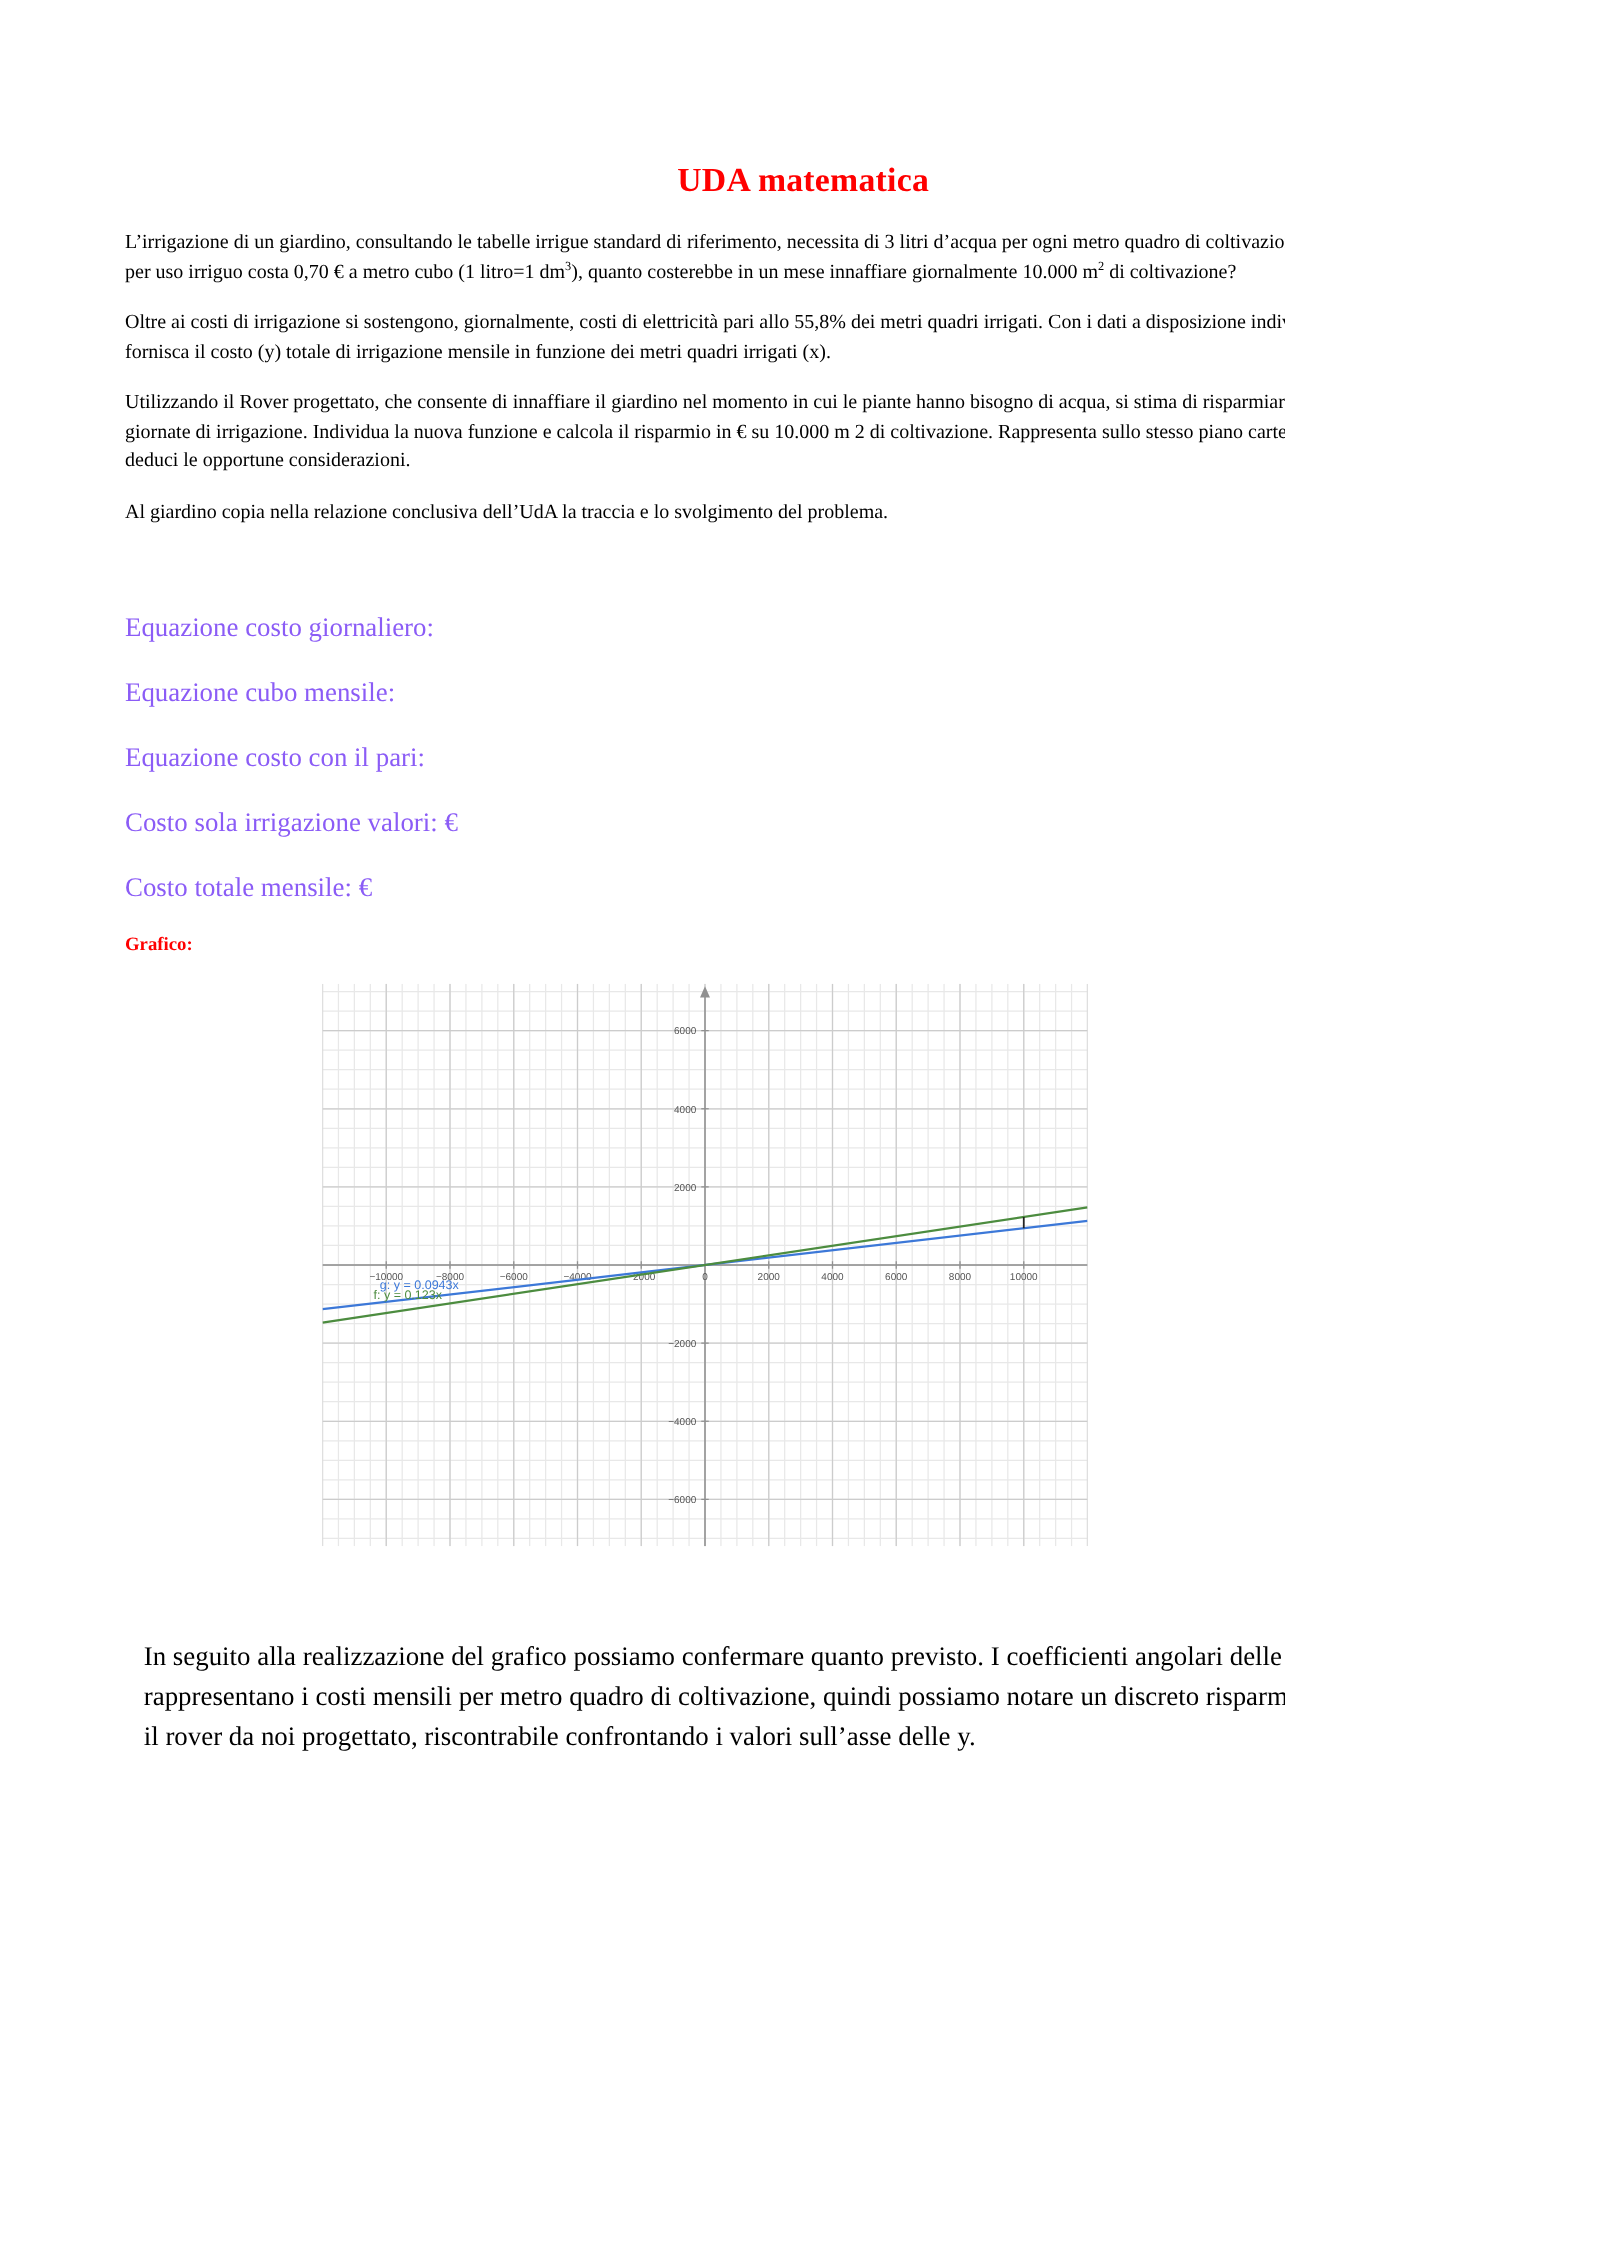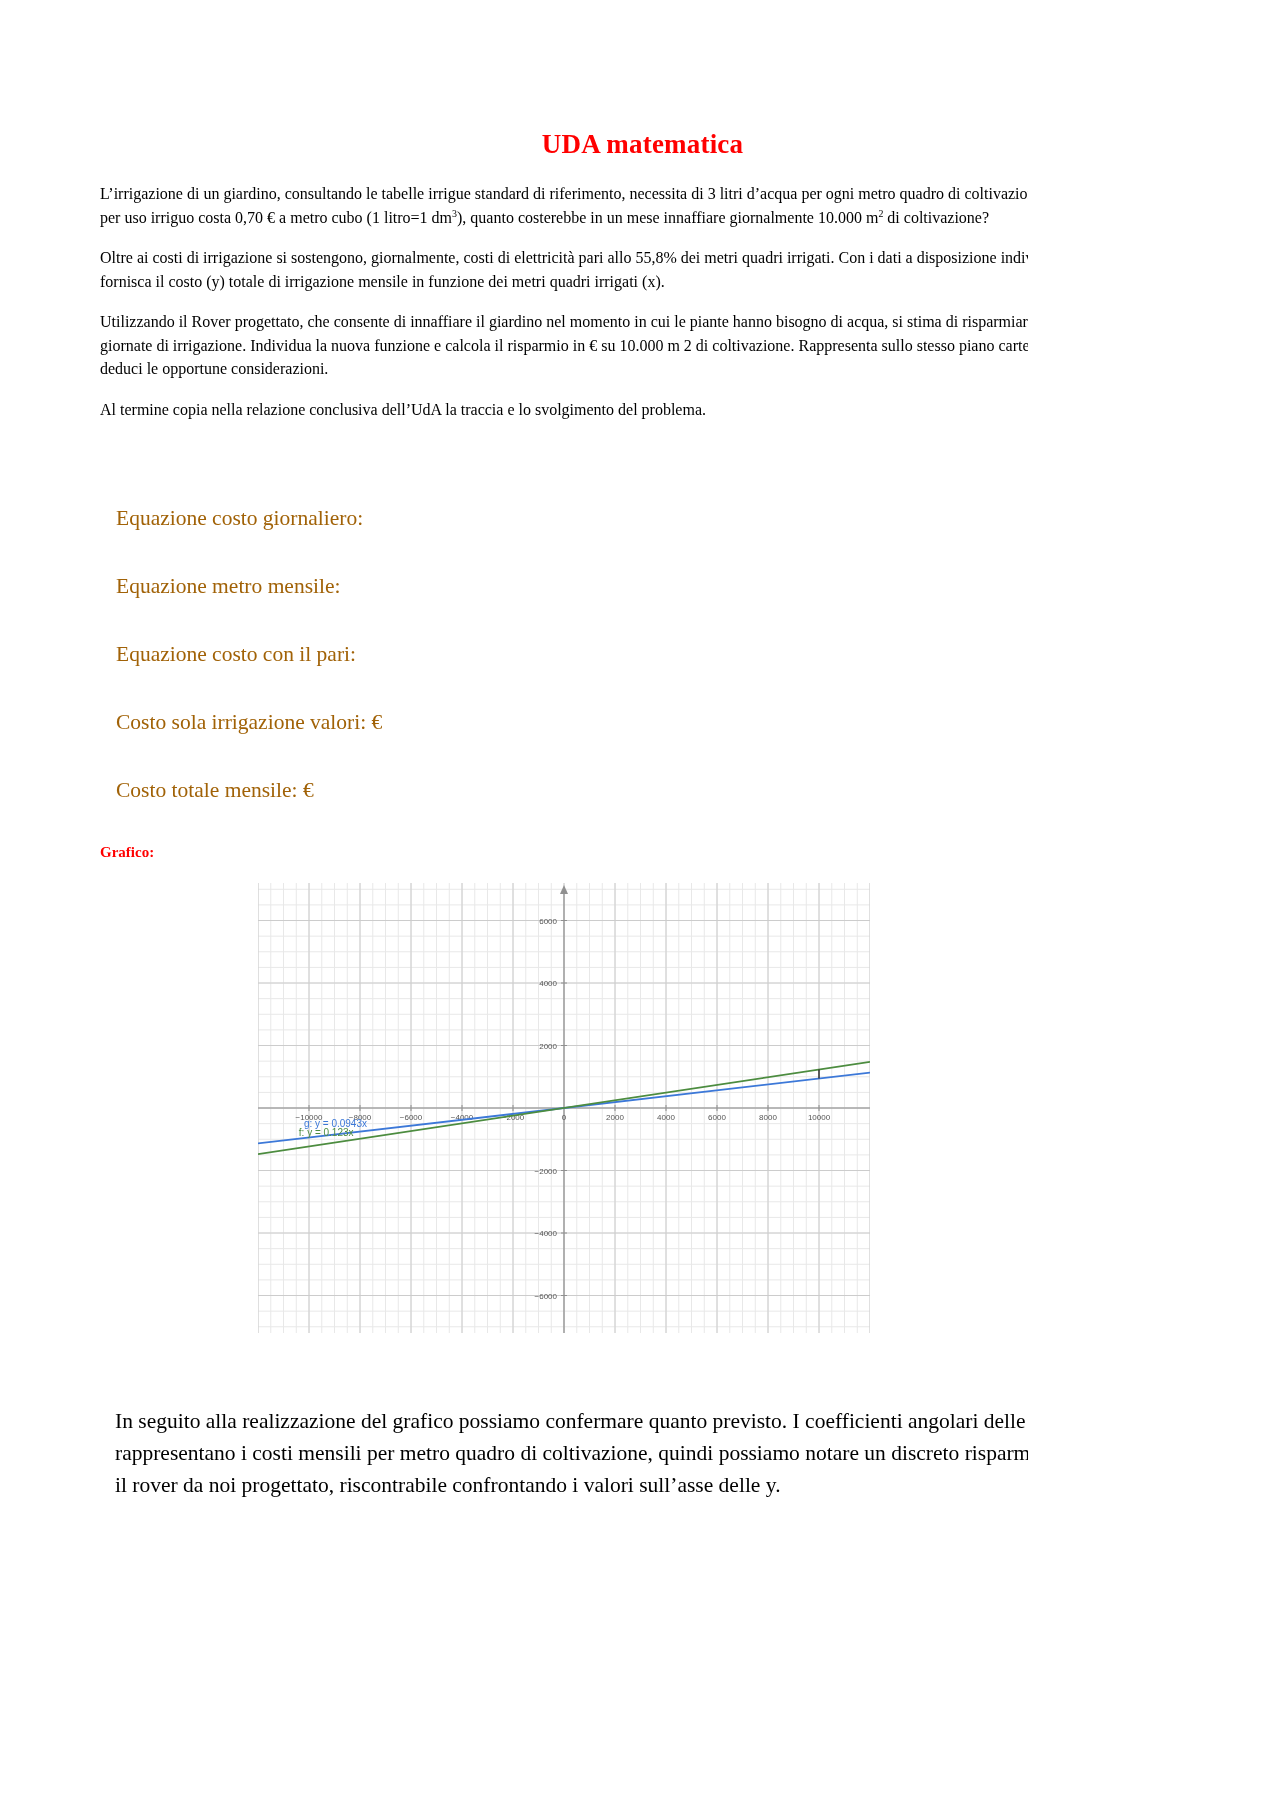--- a/index.html
+++ b/index.html
@@ -43,23 +43,23 @@
     padding-top: 17px;
     text-align: left;
     color: #000;
   }
   .para.first { padding-top: 22px; }
   sup { font-size: 0.62em; vertical-align: super; line-height: 0; }
   .gap-block { height: 44px; }
   .field-line {
     font-size: 21.5px;
     line-height: 1.45;
-    margin: 16px;
+    margin: 0;
     padding-top: 21px;
-    color: #a16207;
+    color: #8b5cf6;
   }
   .section-label {
     color: #FF0000;
     font-weight: bold;
     font-size: 15px;
     margin: 0;
     padding-top: 22px;
   }
   
   .chart-wrap {
@@ -86,26 +86,26 @@
   <div class="content">
 
     <h1 class="doc-title">UDA matematica</h1>
 
     <p class="para first"><span>L’irrigazione di un giardino, consultando le tabelle irrigue standard di riferimento, necessita di 3 litri d’acqua per ogni metro quadro di coltivazione. Sapendo che l’acqua per uso irriguo costa 0,70 € a metro cubo (1 litro=1 dm</span><sup>3</sup><span>), quanto costerebbe in un mese innaffiare giornalmente 10.000 m</span><sup>2</sup><span> di coltivazione?</span></p>
 
     <p class="para">Oltre ai costi di irrigazione si sostengono, giornalmente, costi di elettricità pari allo 55,8% dei metri quadri irrigati. Con i dati a disposizione individua una funzione che fornisca il costo (y) totale di irrigazione mensile in funzione dei metri quadri irrigati (x).</p>
 
     <p class="para">Utilizzando il Rover progettato, che consente di innaffiare il giardino nel momento in cui le piante hanno bisogno di acqua, si stima di risparmiare in media al mese 7 giornate di irrigazione. Individua la nuova funzione e calcola il risparmio in € su 10.000 m 2 di coltivazione. Rappresenta sullo stesso piano cartesiano le due funzioni e deduci le opportune considerazioni.</p>
 
-    <p class="para">Al termine copia nella relazione conclusiva dell’UdA la traccia e lo svolgimento del problema.</p>
+    <p class="para">Al giardino copia nella relazione conclusiva dell’UdA la traccia e lo svolgimento del problema.</p>
 
     <div class="gap-block"></div>
 
     <p class="field-line">Equazione costo giornaliero:</p>
-    <p class="field-line">Equazione metro mensile:</p>
+    <p class="field-line">Equazione cubo mensile:</p>
     <p class="field-line">Equazione costo con il pari:</p>
     <p class="field-line">Costo sola irrigazione valori:  €</p>
     <p class="field-line">Costo totale mensile:  €</p>
 
     <p class="section-label">Grafico:</p>
 
     <div class="chart-wrap">
       <svg class="chart-svg" id="chart-svg" width="612" height="450" viewBox="0 0 612 450">
           <g>
             <line x1="0" y1="0" x2="0" y2="450" stroke="#E8E8E8" stroke-width="1"></line>

